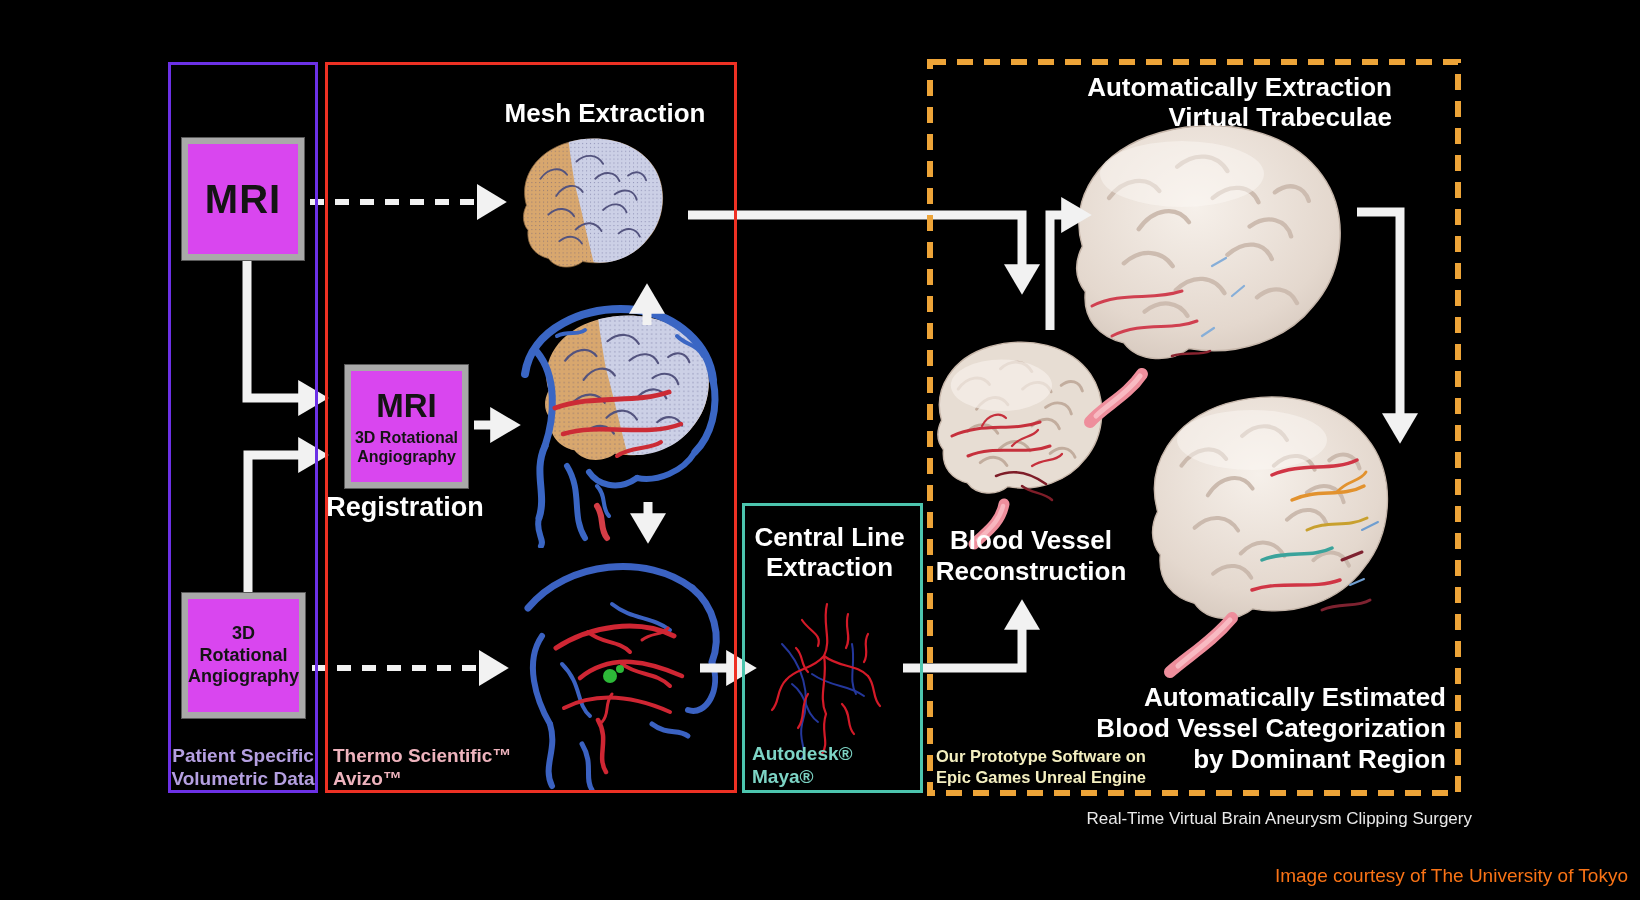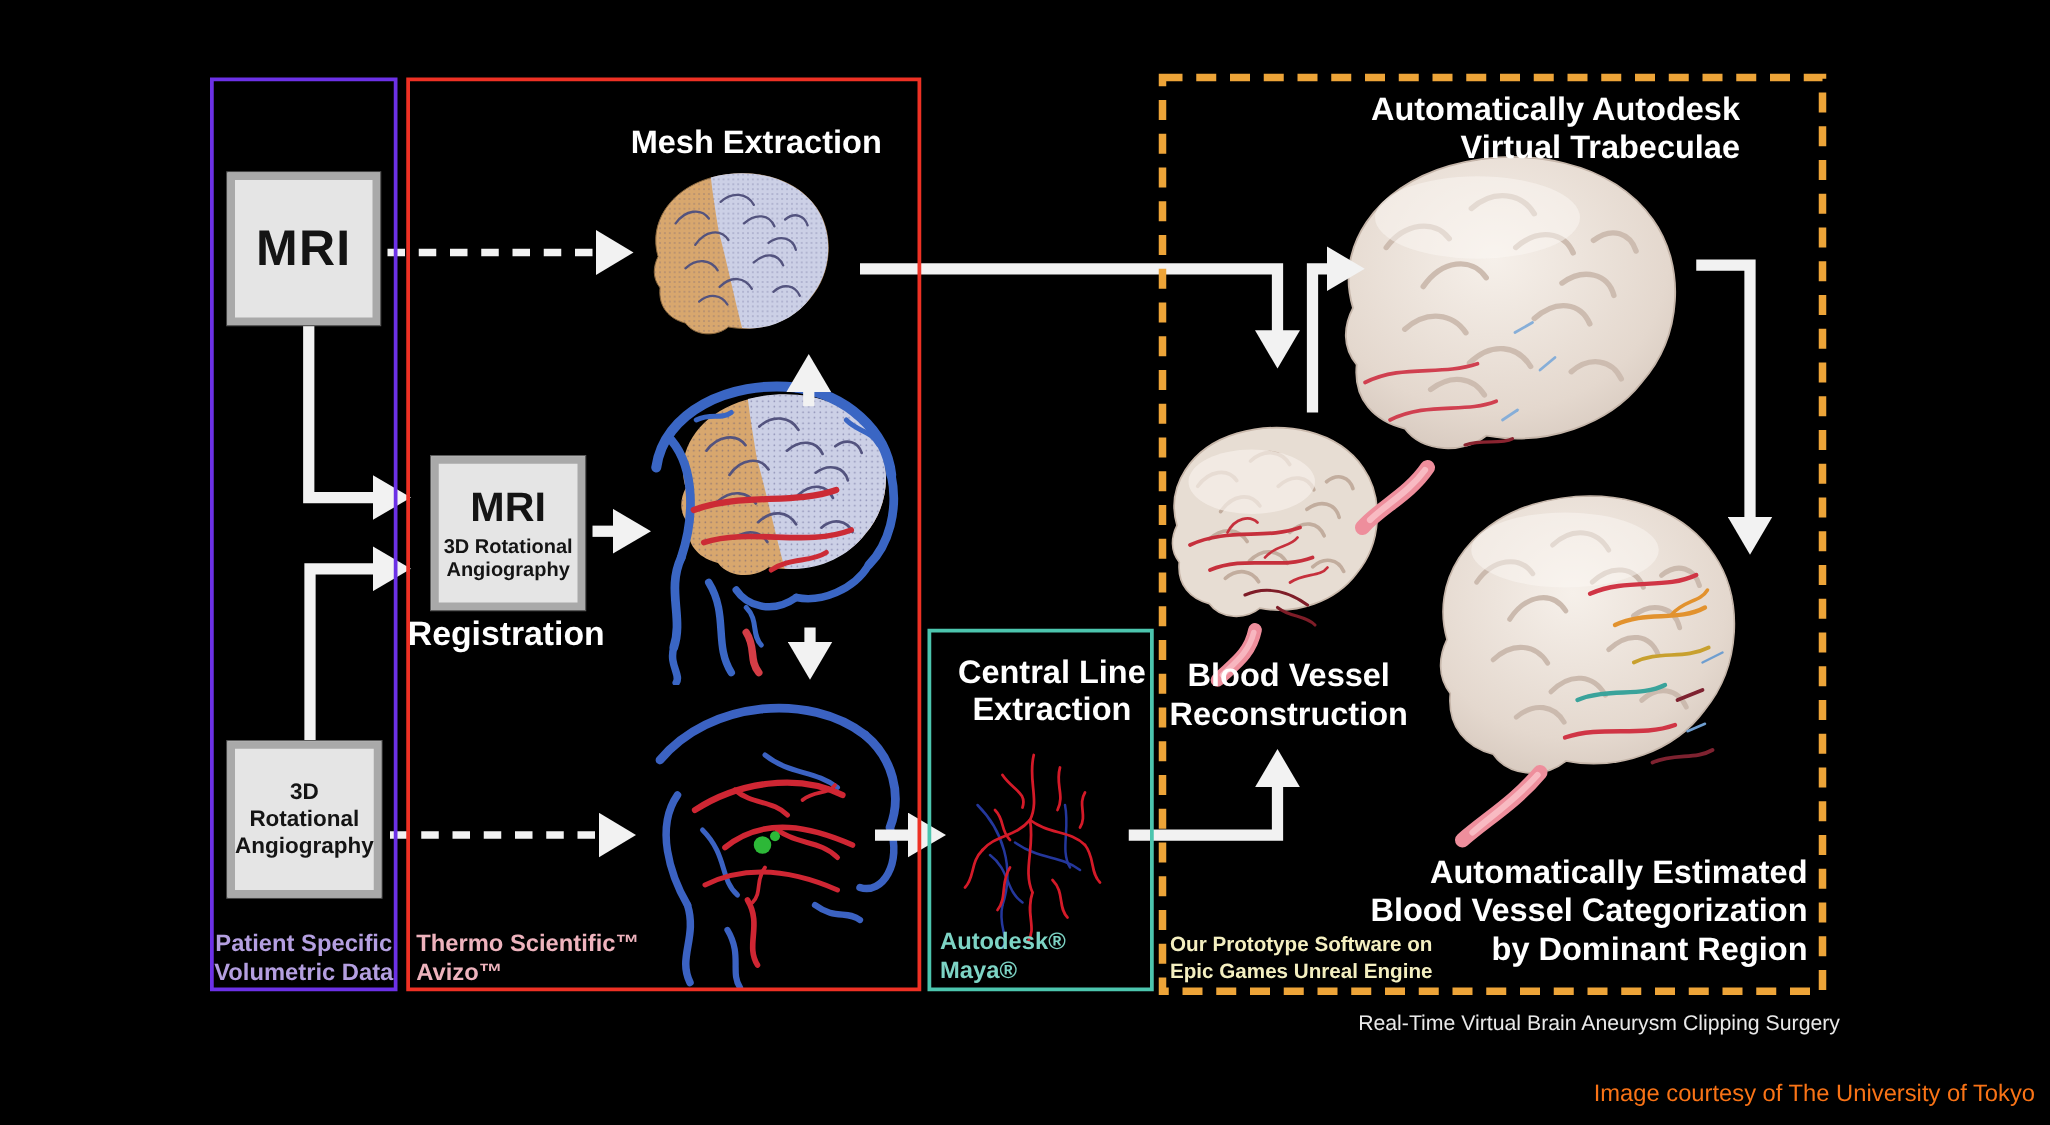--- a/index.html
+++ b/index.html
@@ -5,36 +5,36 @@
   html,body{margin:0;padding:0;background:#000;}
   #canvas{position:relative;width:1640px;height:900px;background:#000;overflow:hidden;
           font-family:"Liberation Sans",sans-serif;}
   .panel{position:absolute;z-index:3;pointer-events:none;}
   #panel-patient{left:168px;top:62px;width:144px;height:725px;border:3px solid #6c31e6;}
   #panel-avizo{left:325px;top:62px;width:406px;height:725px;border:3px solid #ee3124;}
   #panel-maya{left:742px;top:503px;width:175px;height:284px;border:3px solid #4cc5ae;}
   #panel-unreal{left:926px;top:58px;width:538px;height:742px;z-index:3;}
   .arrows{position:absolute;left:0;top:0;z-index:2;}
   .brain{position:absolute;z-index:1;}
-  .box{position:absolute;z-index:4;background:#e5e5e5;border:6px solid #a9a9a9;
+  .box{position:absolute;z-index:4;background:#d946ef;border:6px solid #a9a9a9;
        box-shadow:0 0 0 1px #5a5a5a;display:flex;flex-direction:column;align-items:center;
        justify-content:center;text-align:center;color:#141414;}
   .lbl{position:absolute;z-index:4;color:#fff;font-weight:bold;line-height:1.18;}
   .ctr{text-align:center;}
   .rgt{text-align:right;}
   #mri-box{left:182px;top:138px;width:110px;height:110px;}
   #mri-box .big{font-size:40px;font-weight:bold;letter-spacing:1px;}
   #reg-box{left:345px;top:365px;width:111px;height:111px;}
   #reg-box .big{font-size:33px;font-weight:bold;}
   #reg-box .sub{font-size:16px;font-weight:bold;line-height:1.15;margin-top:4px;}
   #dra-box{left:182px;top:593px;width:111px;height:113px;}
   #dra-box .sub{font-size:18px;font-weight:bold;line-height:1.2;}
   #lbl-mesh{left:470px;top:98px;width:270px;font-size:26px;}
   #lbl-registration{left:325px;top:492px;width:160px;font-size:27px;}
-  #lbl-central{left:742px;top:522px;width:175px;font-size:26px;line-height:1.16;padding-left:12px;}
+  #lbl-central{left:742px;top:522px;width:175px;font-size:26px;line-height:1.16;}
   #lbl-bvr{left:926px;top:525px;width:210px;font-size:26px;line-height:1.18;}
   #lbl-trab{right:248px;top:72px;font-size:26px;line-height:1.17;}
   #lbl-categ{right:194px;top:682px;font-size:26px;line-height:1.2;}
   #lbl-patient{left:168px;top:744px;width:150px;font-size:19px;color:#b49fe0;line-height:1.22;}
   #lbl-avizo{left:333px;top:744px;font-size:19px;color:#eeb3bd;line-height:1.22;}
   #lbl-maya{left:752px;top:742px;font-size:19px;color:#7dd4c5;line-height:1.22;}
   #lbl-unreal{left:936px;top:746px;font-size:16.5px;color:#f4efc0;line-height:1.28;}
   .footer{position:absolute;z-index:4;color:#e9e9e9;font-size:17px;font-weight:normal;line-height:1.1;}
   #footer-conf{left:155px;top:811px;}
   #footer-paper{right:168px;top:810px;text-align:right;line-height:1.05;}
@@ -274,21 +274,21 @@
   <div class="lbl ctr" id="lbl-registration">Registration</div>
   <div class="lbl ctr" id="lbl-central">
     <div>Central Line</div>
     <div>Extraction</div>
   </div>
   <div class="lbl ctr" id="lbl-bvr">
     <div>Blood Vessel</div>
     <div>Reconstruction</div>
   </div>
   <div class="lbl rgt" id="lbl-trab">
-    <div>Automatically Autodesk</div>
+    <div>Automatically Extraction</div>
     <div>Virtual Trabeculae</div>
   </div>
   <div class="lbl rgt" id="lbl-categ">
     <div>Automatically Estimated</div>
     <div>Blood Vessel Categorization</div>
     <div>by Dominant Region</div>
   </div>
 
   <div class="lbl ctr" id="lbl-patient">
     <div>Patient Specific</div>

